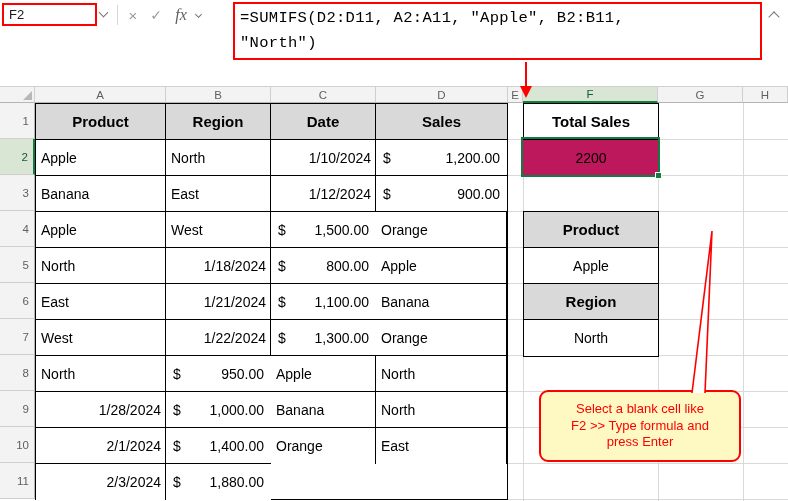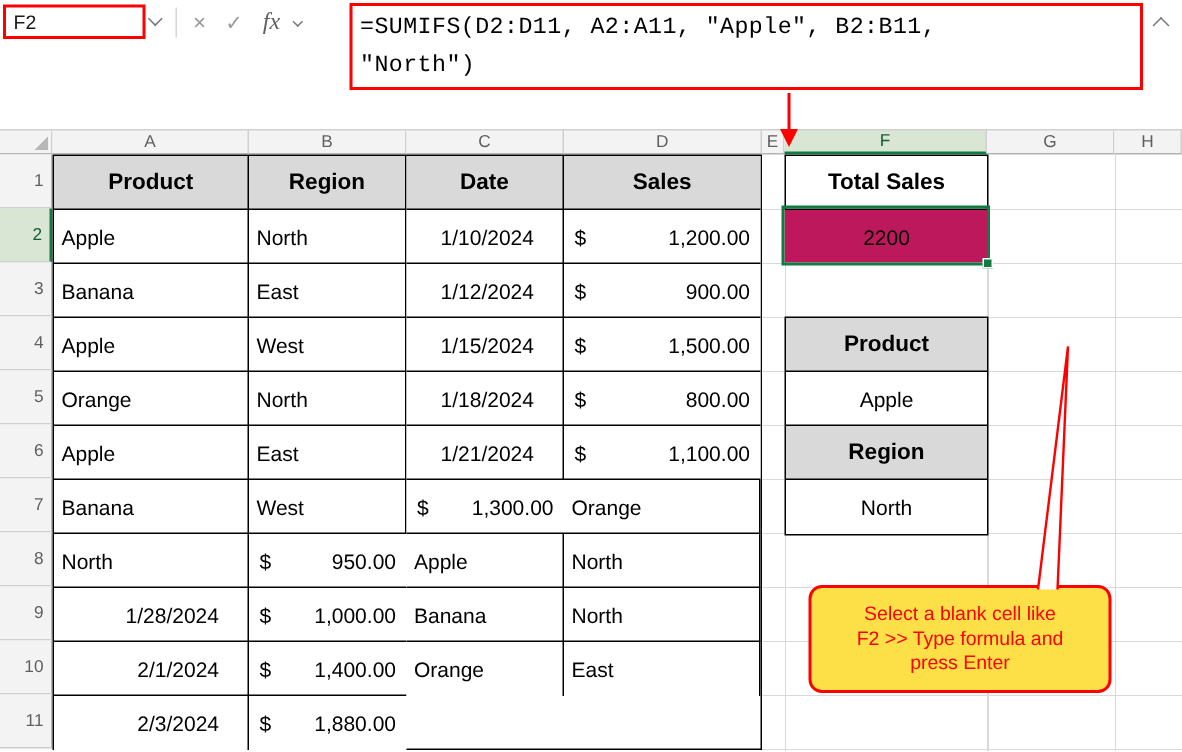--- a/index.html
+++ b/index.html
@@ -57,21 +57,21 @@
   
   .table-wrap{ position:absolute; left:35px; top:103px; width:473px; height:397px;
     border:1px solid #000; display:grid; grid-template-columns:130px 105px 105px 131px;
     grid-auto-rows:36px; background:#fff; z-index:10; }
   .cell{ border-right:1px solid #000; border-bottom:1px solid #000; background:#fff;
     display:flex; align-items:center; font-size:14px; overflow:hidden; }
   .cell.lc{ border-right:none;text-align:center; }
   .cell.lr{ border-bottom:none; }
   .th{ background:var(--header-fill); font-weight:bold; justify-content:center; font-size:15px; }
   .tdl{ padding-left:5px; }
-  .tdr{ justify-content:flex-end; padding-right:19px; }
+  .tdr{ justify-content:flex-end; padding-right:4px; }
   .money{ justify-content:space-between; padding:0 7px 0 7px; }
 
   
   .f1{ position:absolute; left:523px; top:103px; width:136px; height:37px; border:1px solid #000;
     background:#fff; display:flex; align-items:center; justify-content:center;
     font-weight:bold; font-size:15px; z-index:10; }
   .f2{ position:absolute; left:523px; top:140px; width:136px; height:35px; display:flex;
     align-items:center; justify-content:center; font-size:14px; background:#be185d; z-index:10; }
   .selection{ position:absolute; left:521px; top:137px; width:139px; height:40px;
     border:2px solid var(--selection-green); z-index:30; }
@@ -83,21 +83,21 @@
     font-size:14px; border-bottom:1px solid #000; }
   .frow:last-child{ border-bottom:none; }
   .frow.fh{ background:var(--header-fill); font-weight:bold; font-size:15px; }
 
   
   .annot{ position:absolute; left:0; top:0; z-index:60; pointer-events:none; }
   .red-line{ stroke:var(--annotation-red); stroke-width:2; }
   .red-fill{ fill:var(--annotation-red); }
   .tail{ fill:#fff; stroke:var(--annotation-red); stroke-width:1.6; }
   .callout{ position:absolute; left:539px; top:390px; width:202px; height:72px;
-    border:2px solid var(--annotation-red); border-radius:9px; background:#fde047;
+    border:2px solid var(--annotation-red); border-radius:9px; background:#fef9c3;
     color:var(--annotation-red); font-size:13px; line-height:16.5px; text-align:center;
     padding-top:9px; z-index:55; }
 </style>
 </head>
 <body>
 
 <div class="screen">
 
   <div class="name-box">
     <span>F2</span>
@@ -178,21 +178,20 @@
     <div class="cell tdl">Banana</div>
     <div class="cell tdl">East</div>
     <div class="cell tdr">1/12/2024</div>
     <div class="cell money lc">
       <span>$</span>
       <span>900.00</span>
     </div>
 
     <div class="cell tdl">Apple</div>
     <div class="cell tdl">West</div>
-    <div class="cell tdr">1/15/2024</div>
     <div class="cell money lc">
       <span>$</span>
       <span>1,500.00</span>
     </div>
 
     <div class="cell tdl">Orange</div>
     <div class="cell tdl">North</div>
     <div class="cell tdr">1/18/2024</div>
     <div class="cell money lc">
       <span>$</span>
@@ -202,20 +201,21 @@
     <div class="cell tdl">Apple</div>
     <div class="cell tdl">East</div>
     <div class="cell tdr">1/21/2024</div>
     <div class="cell money lc">
       <span>$</span>
       <span>1,100.00</span>
     </div>
 
     <div class="cell tdl">Banana</div>
     <div class="cell tdl">West</div>
+    <div class="cell tdr">1/22/2024</div>
     <div class="cell money lc">
       <span>$</span>
       <span>1,300.00</span>
     </div>
 
     <div class="cell tdl">Orange</div>
     <div class="cell tdl">North</div>
     <div class="cell money lc">
       <span>$</span>
       <span>950.00</span>

